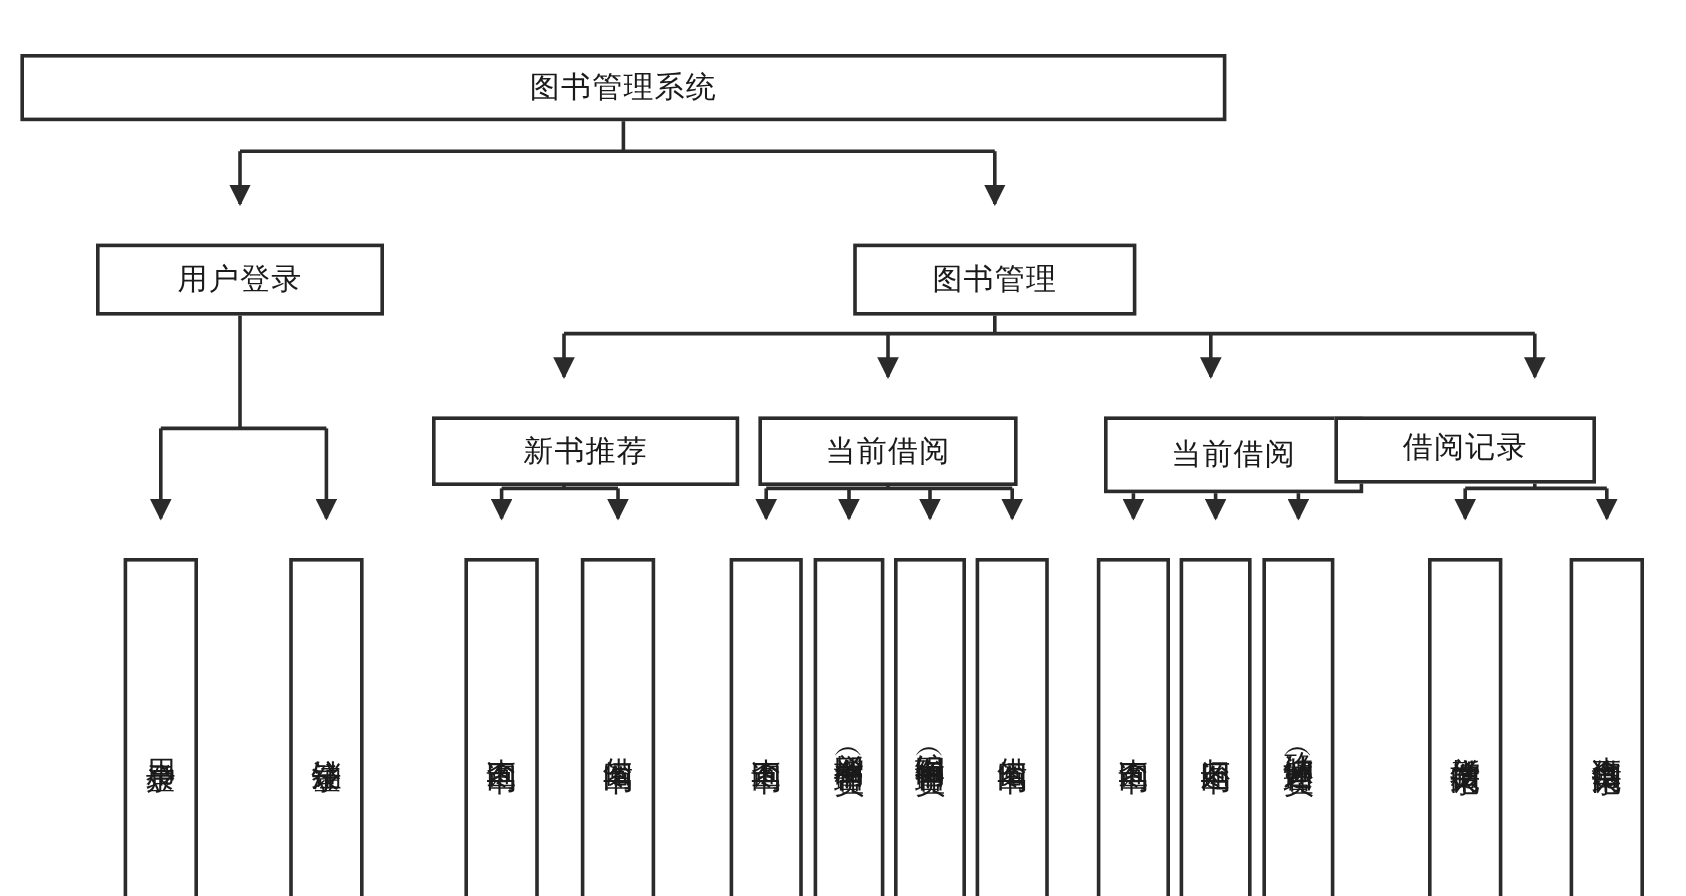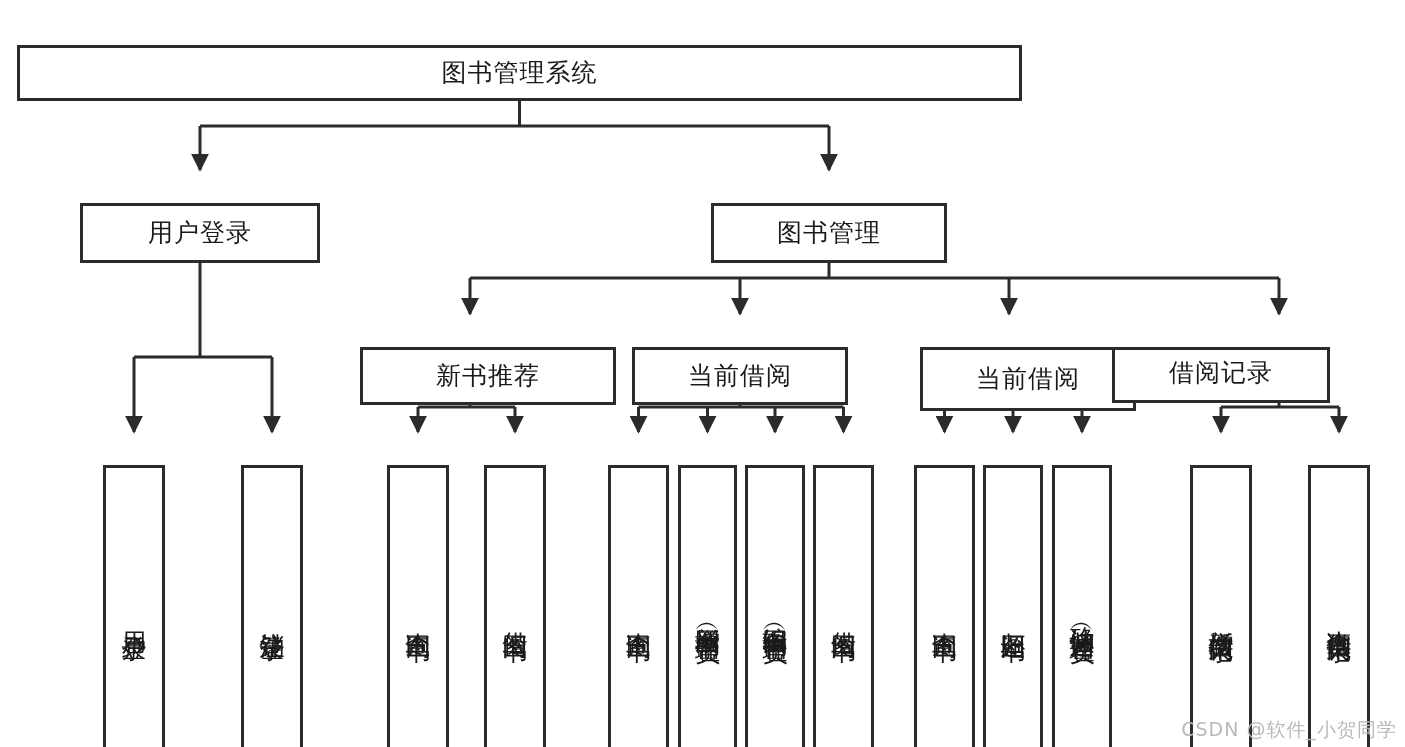--- a/index.html
+++ b/index.html
@@ -171,14 +171,13 @@
         <span>确认归还（管理员）</span>
       </div>
       <div class="node vertical" style="left: 1190px; top: 434px; width: 62px; height: 301px;">
         <span>新增借阅记录</span>
       </div>
       <div class="node vertical" style="left: 1308px; top: 434px; width: 62px; height: 301px;">
         <span>查询借阅记录</span>
       </div>
     </div>
 
-  <div id="watermark">CSDN @软件_小贺同学</div>
 </div>
 
 </body></html>

